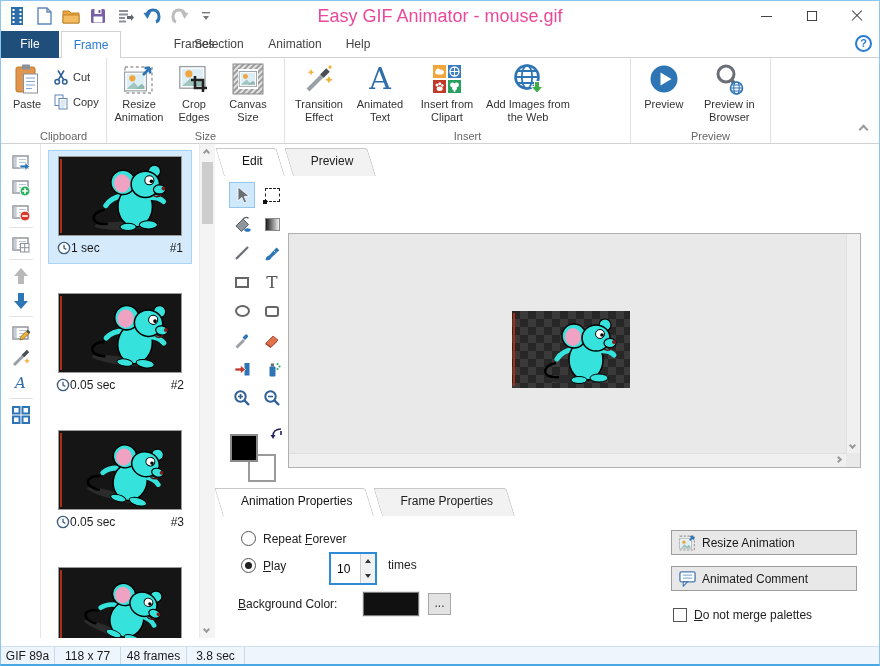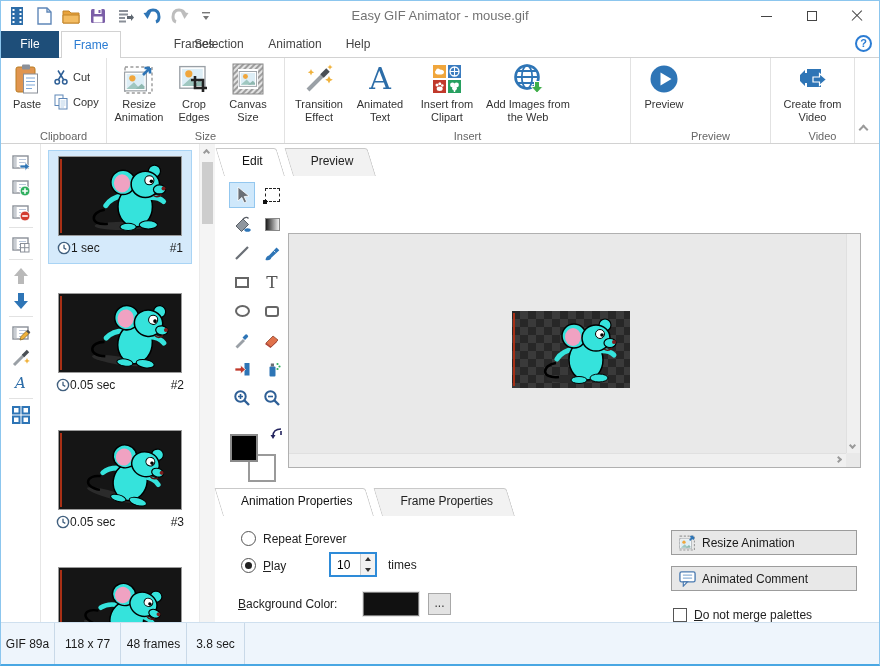--- a/index.html
+++ b/index.html
@@ -9,21 +9,21 @@
          border:1px solid #8cc6ee; border-bottom:2px solid #49a7e3; overflow:hidden;
          font-size:12px; color:#222; }
   svg { display:block; }
   .u { text-decoration:underline; }
 
   
   .titlebar { position:absolute; left:0; top:0; right:0; height:30px; background:#fff; }
   .qat { position:absolute; left:6px; top:0; height:30px; display:flex; align-items:center; gap:7px; }
   .qbtn { width:20px; height:22px; display:flex; align-items:center; justify-content:center; }
   .title { position:absolute; left:50%; top:0; transform:translateX(-50%); line-height:30px;
-           font-size:13px; color:#737373; white-space:nowrap; }
+           font-size:18px; color:#ec4899; white-space:nowrap; }
   .winbtns { position:absolute; right:0; top:0; display:flex; }
   .wbtn { width:45px; height:30px; display:flex; align-items:center; justify-content:center; }
   .g-min { width:11px; height:1px; background:#444; }
   .g-max { width:10px; height:10px; border:1px solid #444; }
   .g-close { position:relative; width:12px; height:12px; }
   .g-close i { position:absolute; left:-1px; top:5px; width:14px; height:1.4px; background:#444; display:block; }
   .g-close i:first-child { transform:rotate(45deg); }
   .g-close i:last-child  { transform:rotate(-45deg); }
 
   
@@ -122,38 +122,38 @@
   .hscroll { position:absolute; left:0; right:14px; bottom:0; height:14px; background:#f0f0f0; border-top:1px solid #e0e0e0; }
   .hscroll .chev { position:absolute; right:5px; top:3px; }
 
   
   .props { position:absolute; left:0; right:0; top:344px; bottom:0; background:#fff; }
   .ptabstrip { position:absolute; left:7px; top:0; display:flex; }
   .prow { position:absolute; display:flex; align-items:center; gap:7px; }
   .radio { width:15px; height:15px; border:1px solid #555; border-radius:50%; background:#fff; position:relative; }
   .radio.on::after { content:""; position:absolute; left:3px; top:3px; width:7px; height:7px;
                      border-radius:50%; background:#222; }
-  .spinner { position:absolute; left:113px; top:64px; width:48px; height:25px; border:2px solid #2e8bd8;
+  .spinner { position:absolute; left:113px; top:64px; width:48px; height:33px; border:2px solid #2e8bd8;
              background:#fff; display:flex; }
   .spinner input { flex:1; width:24px; border:none; outline:none; font-size:12px; padding-left:6px;
                    font-family:"Liberation Sans",sans-serif; }
   .spinbtns { width:15px; border-left:1px solid #ccc; display:flex; flex-direction:column; }
   .spinbtns div { flex:1; display:flex; align-items:center; justify-content:center; background:#f2f2f2; }
   .tri-up   { width:0; height:0; border-left:3.5px solid transparent; border-right:3.5px solid transparent; border-bottom:4.5px solid #333; }
   .tri-down { width:0; height:0; border-left:3.5px solid transparent; border-right:3.5px solid transparent; border-top:4.5px solid #333; }
   .bgswatch { position:absolute; left:147px; top:104px; width:56px; height:24px; background:#111; border:1px solid #7a7a7a; outline:1px solid #e6e6e6; }
   .browse { position:absolute; left:212px; top:105px; width:23px; height:22px; background:#e3e3e3;
             border:1px solid #a8a8a8; text-align:center; line-height:18px; color:#333; }
   .pbtn { position:absolute; left:455px; width:186px; height:25px; background:#e8e8e8;
           border:1px solid #9c9c9c; display:flex; align-items:center; gap:6px; padding-left:7px; color:#1a1a1a; }
   .checkrow { position:absolute; left:457px; top:120px; display:flex; align-items:center; gap:7px; }
   .checkbox { width:14px; height:14px; border:1px solid #555; background:#fff; }
 
   
-  .statusbar { position:absolute; left:0; right:0; bottom:0; height:42px; background:#eef5fc;
+  .statusbar { position:absolute; left:0; right:0; bottom:0; height:18px; background:#eef5fc;
                border-top:1px solid #cfe0ef; display:flex; align-items:center; color:#1a1a1a; }
   .scell { height:100%; display:flex; align-items:center; justify-content:center; border-right:1px solid #c9d9e8; }
 </style>
 </head>
 <body>
 
 <svg width="0" height="0" style="position:absolute">
   <defs>
     <symbol id="pic" viewBox="0 0 32 32">
       <rect x="2" y="4" width="28" height="24" fill="#fff" stroke="#9aa0a6" stroke-width="1.5"></rect>
@@ -423,38 +423,36 @@
       <div class="rbody">
         <div class="bigbtn" style="width:58px;">
           <span>
             <svg width="32" height="32" viewBox="0 0 32 32">
                 <circle cx="16" cy="16" r="13.5" fill="#2e75b6"></circle>
                 <path d="M12.5 9.5 l11 6.5 -11 6.5 z" fill="#fff"></path>
               </svg>
           </span>
           <span class="blabel">Preview</span>
         </div>
+        <div class="bigbtn" style="width:74px;">
+          <span>
+            <svg width="32" height="32" viewBox="0 0 32 32">
+                <circle cx="13" cy="11" r="8" fill="none" stroke="#6a6f76" stroke-width="3"></circle>
+                <line x1="18.5" y1="17" x2="24" y2="24" stroke="#6a6f76" stroke-width="4"></line>
+                <circle cx="23.5" cy="25" r="6" fill="#fff" stroke="#2e75b6" stroke-width="1.6"></circle>
+                <ellipse cx="23.5" cy="25" rx="2.7" ry="6" fill="none" stroke="#2e75b6" stroke-width="1.1"></ellipse>
+                <path d="M17.8 25 h11.4 M18.6 22 h9.8 M18.6 28 h9.8" stroke="#2e75b6" stroke-width="1.1" fill="none"></path>
+              </svg>
+          </span>
+          <span class="blabel">Preview in Browser</span>
+        </div>
       </div>
       <div class="rlabel">Preview</div>
     </div>
 
-    <div class="rgroup" style="width:84px;border-right:1px solid #e2e2e2;">
-      <div class="rbody" style="justify-content:center;width:100%;">
-        <div class="bigbtn" style="width:76px;">
-          <span>
-            <svg width="32" height="32" viewBox="0 0 32 32">
-                <path d="M3 12 l5 -5 v3 h2 v-4 h14 v18 h-14 v-4 h-2 v3 l-5 -5 z" fill="#2e75b6"></path>
-                <path d="M16 14 h6.5 v-3.5 l7 6 -7 6 v-3.5 h-6.5 z" fill="#2e75b6" stroke="#fff" stroke-width="1.2"></path>
-              </svg>
-          </span>
-          <span class="blabel">Create from Video</span>
-        </div>
-      </div>
-      <div class="rlabel">Video</div>
-    </div>
 
     <div class="ribcol">
         <span class="chev up"></span>
       </div>
   </div>
 
   <div class="main">
 
     <div class="sidetools">
       <div class="sbtn">

